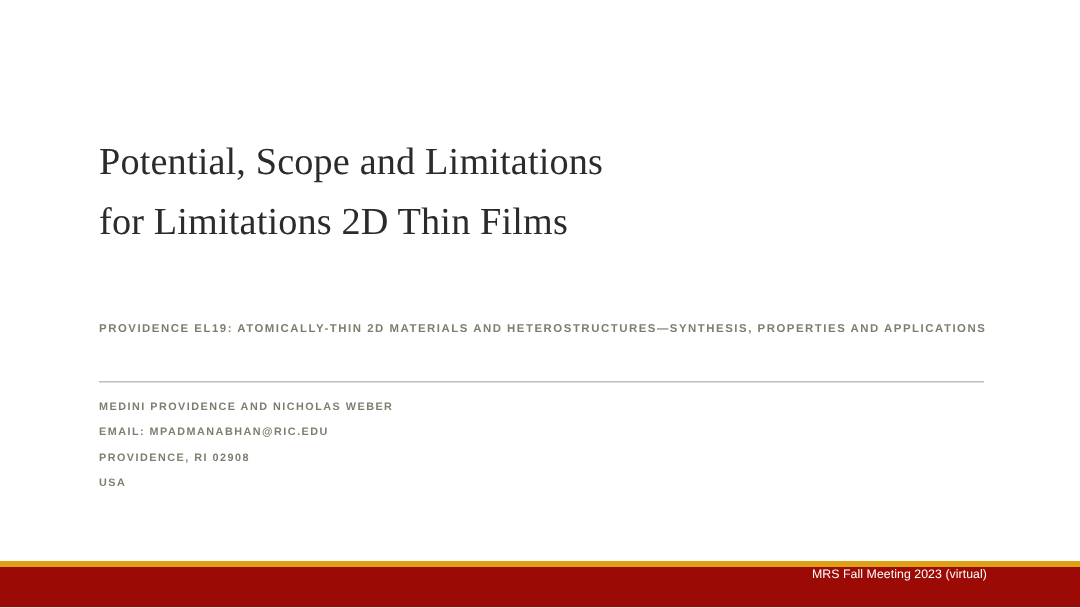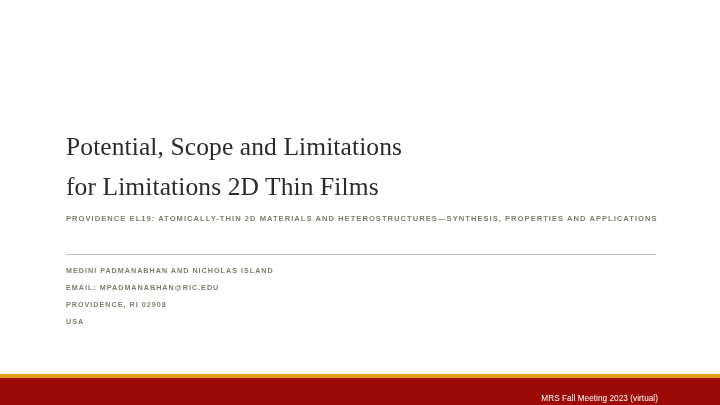--- a/index.html
+++ b/index.html
@@ -18,21 +18,20 @@
     background: #ffffff;
     overflow: hidden;
   }
 
   
   .title-block {
     position: absolute;
     left: 66px;
     top: 88px;
     width: 600px;
-    margin-top: 39px;
   }
   .title-line {
     font-family: "Liberation Serif", "DejaVu Serif", serif;
     font-size: 25.5px;
     line-height: 40px;
     color: #2b2b2b;
     letter-spacing: 0.1px;
     white-space: nowrap;
   }
 
@@ -86,21 +85,21 @@
     position: absolute;
     left: 0;
     top: 378px;
     width: 720px;
     height: 27px;
     background: #9c0a06;
   }
   .footer-text {
     position: absolute;
     right: 62px;
-    top: 394px;
+    top: 378px;
     font-size: 8.2px;
     color: #ffffff;
     letter-spacing: 0.05px;
     white-space: nowrap;
     margin-left: 24px;
   }
 </style>
 </head>
 <body>
 
@@ -109,21 +108,21 @@
   <div class="title-block">
     <div class="title-line">Potential, Scope and Limitations</div>
     <div class="title-line">for Limitations 2D Thin Films</div>
   </div>
 
   <div class="symposium">PROVIDENCE EL19: ATOMICALLY-THIN 2D MATERIALS AND HETEROSTRUCTURES—SYNTHESIS, PROPERTIES AND APPLICATIONS</div>
 
   <div class="divider"></div>
 
   <div class="info-block">
-    <div class="info-line">MEDINI PADMANABHAN AND NICHOLAS ISLAND</div>
+    <div class="info-line">MEDINI PROVIDENCE AND NICHOLAS WEBER</div>
     <div class="info-line">EMAIL: MPADMANABHAN@RIC.EDU</div>
     <div class="info-line">PROVIDENCE, RI 02908</div>
     <div class="info-line">USA</div>
   </div>
 
   <div class="footer-stripe"></div>
   <div class="footer-bar"></div>
   <div class="footer-text">MRS Fall Meeting 2023 (virtual)</div>
 
 </div>

